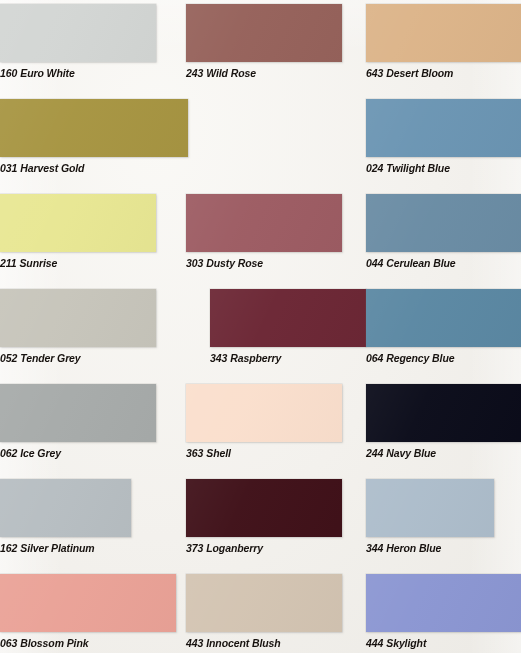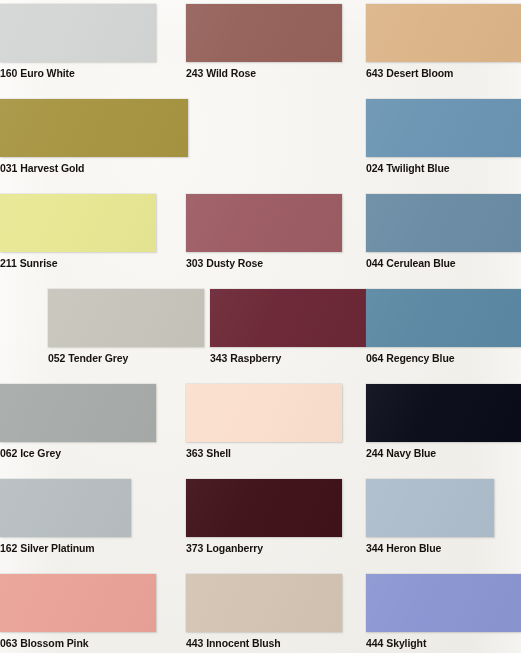--- a/index.html
+++ b/index.html
@@ -31,20 +31,21 @@
       linear-gradient(90deg, rgba(255,255,255,0.55) 0%, rgba(255,255,255,0) 12%),
       linear-gradient(270deg, rgba(255,255,255,0.45) 0%, rgba(255,255,255,0) 10%),
       linear-gradient(180deg, rgba(255,255,255,0.35) 0%, rgba(255,255,255,0) 8%);
   }
   #chart-grid {
     position: absolute;
     inset: 0;
   }
   .swatch-cell {
     position: absolute;
+    font-style: italic;
   }
   .swatch-chip {
     width: 100%;
     box-sizing: border-box;
     box-shadow:
       0 0 0 0.5px rgba(120,120,120,0.22),
       1px 1px 2px rgba(90,85,80,0.16);
   }
   .swatch-chip::after {
     content: "";
@@ -101,21 +102,21 @@
       <div class="swatch-label"><span class="code">211</span><span class="name">Sunrise</span></div>
     </div>
     <div class="swatch-cell" style="left: 186px; top: 194px; width: 156px;">
       <div class="swatch-chip" title="303 Dusty Rose" style="height: 58px; background: rgb(157, 92, 99);"></div>
       <div class="swatch-label"><span class="code">303</span><span class="name">Dusty Rose</span></div>
     </div>
     <div class="swatch-cell" style="left: 366px; top: 194px; width: 165px;">
       <div class="swatch-chip" title="044 Cerulean Blue" style="height: 58px; background: rgb(106, 140, 164);"></div>
       <div class="swatch-label"><span class="code">044</span><span class="name">Cerulean Blue</span></div>
     </div>
-    <div class="swatch-cell" style="left: 0px; top: 289px; width: 156px; padding-left: 48px;">
+    <div class="swatch-cell" style="left: 0px; top: 289px; width: 156px;">
       <div class="swatch-chip" title="052 Tender Grey" style="height: 58px; background: rgb(199, 197, 187);"></div>
       <div class="swatch-label"><span class="code">052</span><span class="name">Tender Grey</span></div>
     </div>
     <div class="swatch-cell" style="left: 186px; top: 289px; width: 156px; padding-left: 24px;">
       <div class="swatch-chip" title="343 Raspberry" style="height: 58px; background: rgb(108, 39, 53);"></div>
       <div class="swatch-label"><span class="code">343</span><span class="name">Raspberry</span></div>
     </div>
     <div class="swatch-cell" style="left: 366px; top: 289px; width: 156px;">
       <div class="swatch-chip" title="064 Regency Blue" style="height: 58px; background: rgb(91, 136, 163);"></div>
       <div class="swatch-label"><span class="code">064</span><span class="name">Regency Blue</span></div>
@@ -137,21 +138,21 @@
       <div class="swatch-label"><span class="code">162</span><span class="name">Silver Platinum</span></div>
     </div>
     <div class="swatch-cell" style="left: 186px; top: 479px; width: 156px;">
       <div class="swatch-chip" title="373 Loganberry" style="height: 58px; background: rgb(64, 17, 25);"></div>
       <div class="swatch-label"><span class="code">373</span><span class="name">Loganberry</span></div>
     </div>
     <div class="swatch-cell" style="left: 366px; top: 479px; width: 128px;">
       <div class="swatch-chip" title="344 Heron Blue" style="height: 58px; background: rgb(173, 189, 203);"></div>
       <div class="swatch-label"><span class="code">344</span><span class="name">Heron Blue</span></div>
     </div>
-    <div class="swatch-cell" style="left: 0px; top: 574px; width: 156px;">
+    <div class="swatch-cell" style="left: 0px; top: 574px; width: 176px;">
       <div class="swatch-chip" title="063 Blossom Pink" style="height: 58px; background: rgb(234, 162, 151);"></div>
       <div class="swatch-label"><span class="code">063</span><span class="name">Blossom Pink</span></div>
     </div>
     <div class="swatch-cell" style="left: 186px; top: 574px; width: 156px;">
       <div class="swatch-chip" title="443 Innocent Blush" style="height: 58px; background: rgb(211, 196, 178);"></div>
       <div class="swatch-label"><span class="code">443</span><span class="name">Innocent Blush</span></div>
     </div>
     <div class="swatch-cell" style="left: 366px; top: 574px; width: 156px;">
       <div class="swatch-chip" title="444 Skylight" style="height: 58px; background: rgb(139, 150, 210);"></div>
       <div class="swatch-label"><span class="code">444</span><span class="name">Skylight</span></div>

